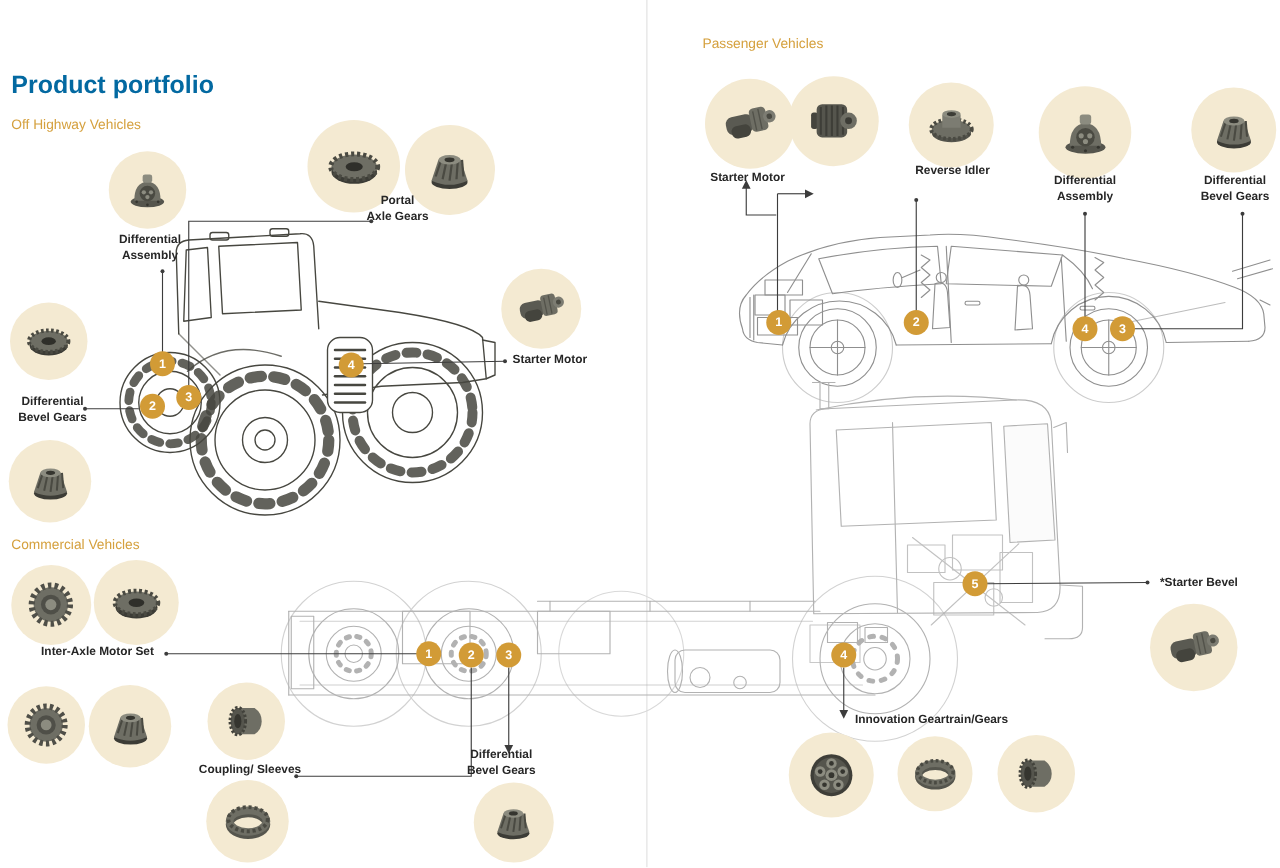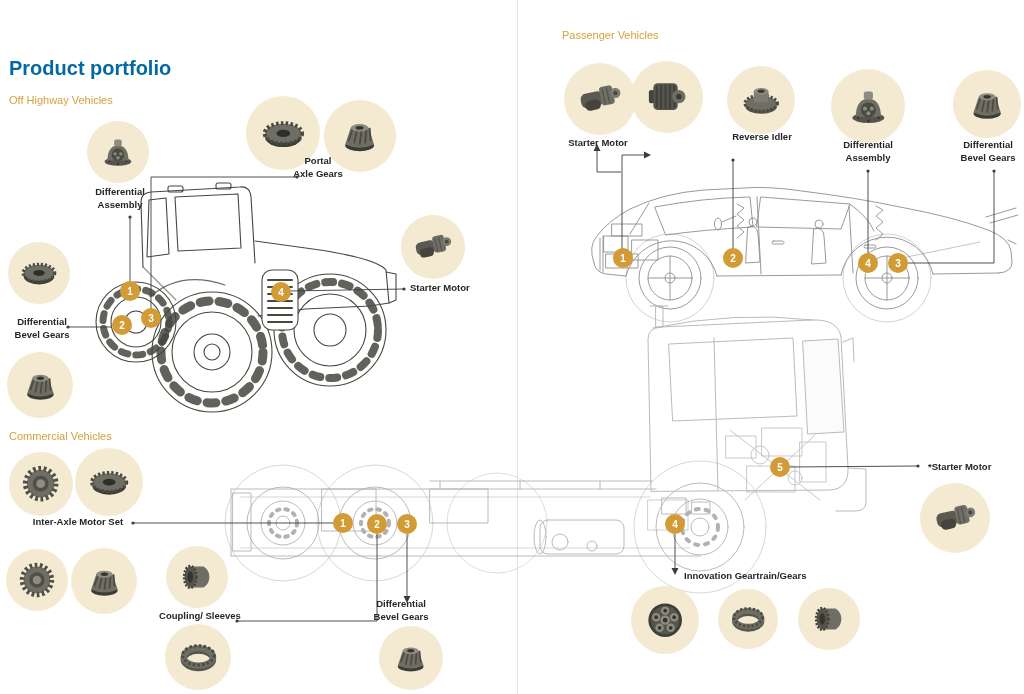--- a/index.html
+++ b/index.html
@@ -457,20 +457,20 @@
       <div>Coupling/ Sleeves</div>
     </div>
     <div class="part-label center" style="left: 331px; width: 140px; top: 598px;">
       <div>Differential</div>
       <div>Bevel Gears</div>
     </div>
     <div class="part-label" style="left: 684px; top: 570px;">
       <div>Innovation Geartrain/Gears</div>
     </div>
     <div class="part-label" style="left: 928px; top: 461px;">
-      <div>*Starter Motor</div>
+      <div>*Starter Bevel</div>
     </div>
     <div class="marker" style="left: 333px; top: 513px;">1</div>
     <div class="marker" style="left: 367px; top: 514px;">2</div>
     <div class="marker" style="left: 397px; top: 514px;">3</div>
     <div class="marker" style="left: 665px; top: 514px;">4</div>
     <div class="marker" style="left: 770px; top: 457px;">5</div>
   </div>
 
 </body></html>

